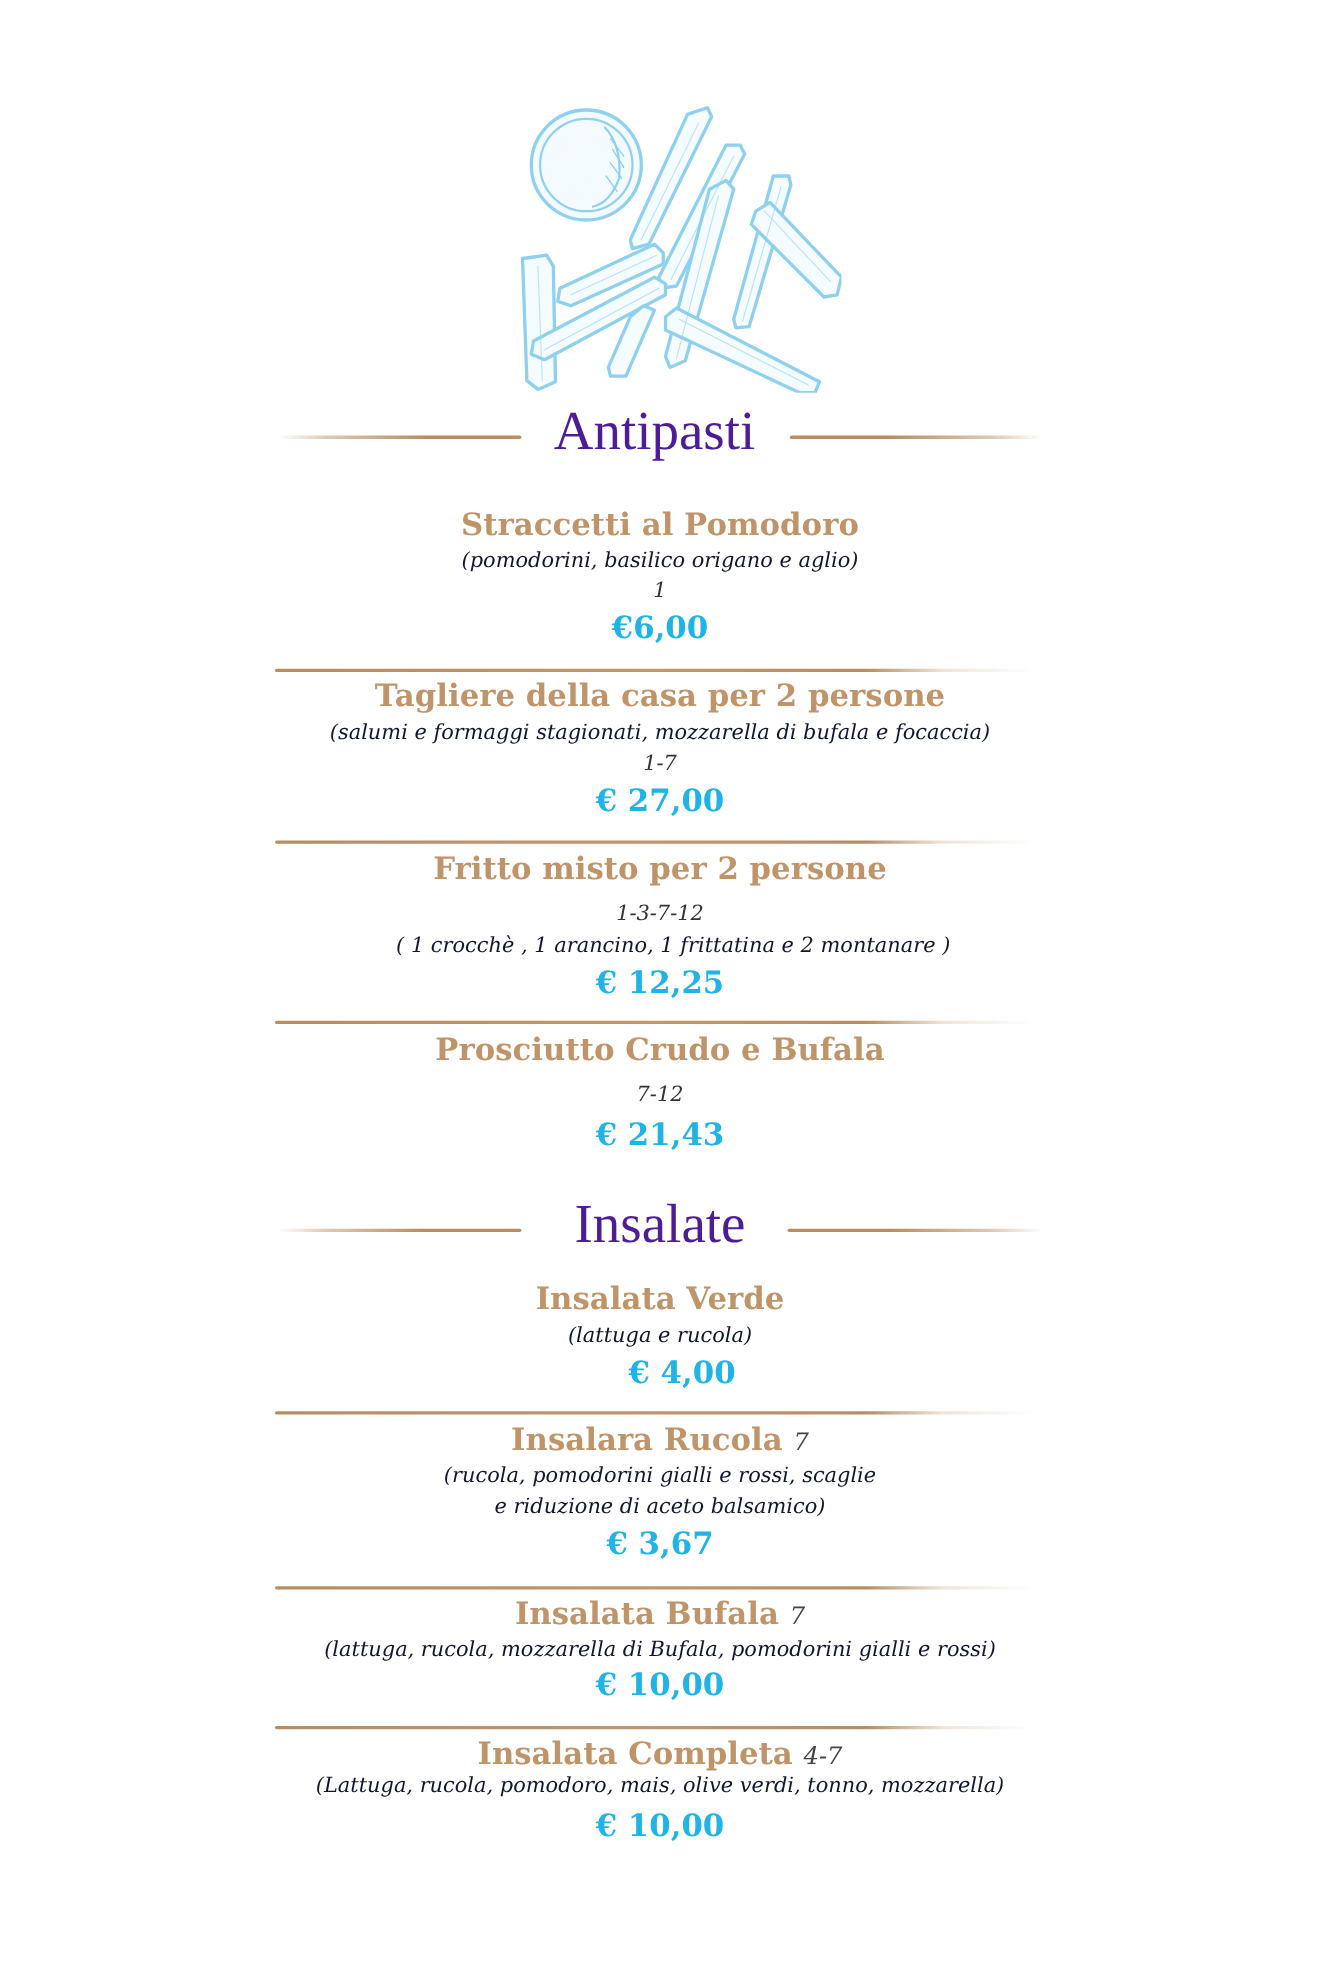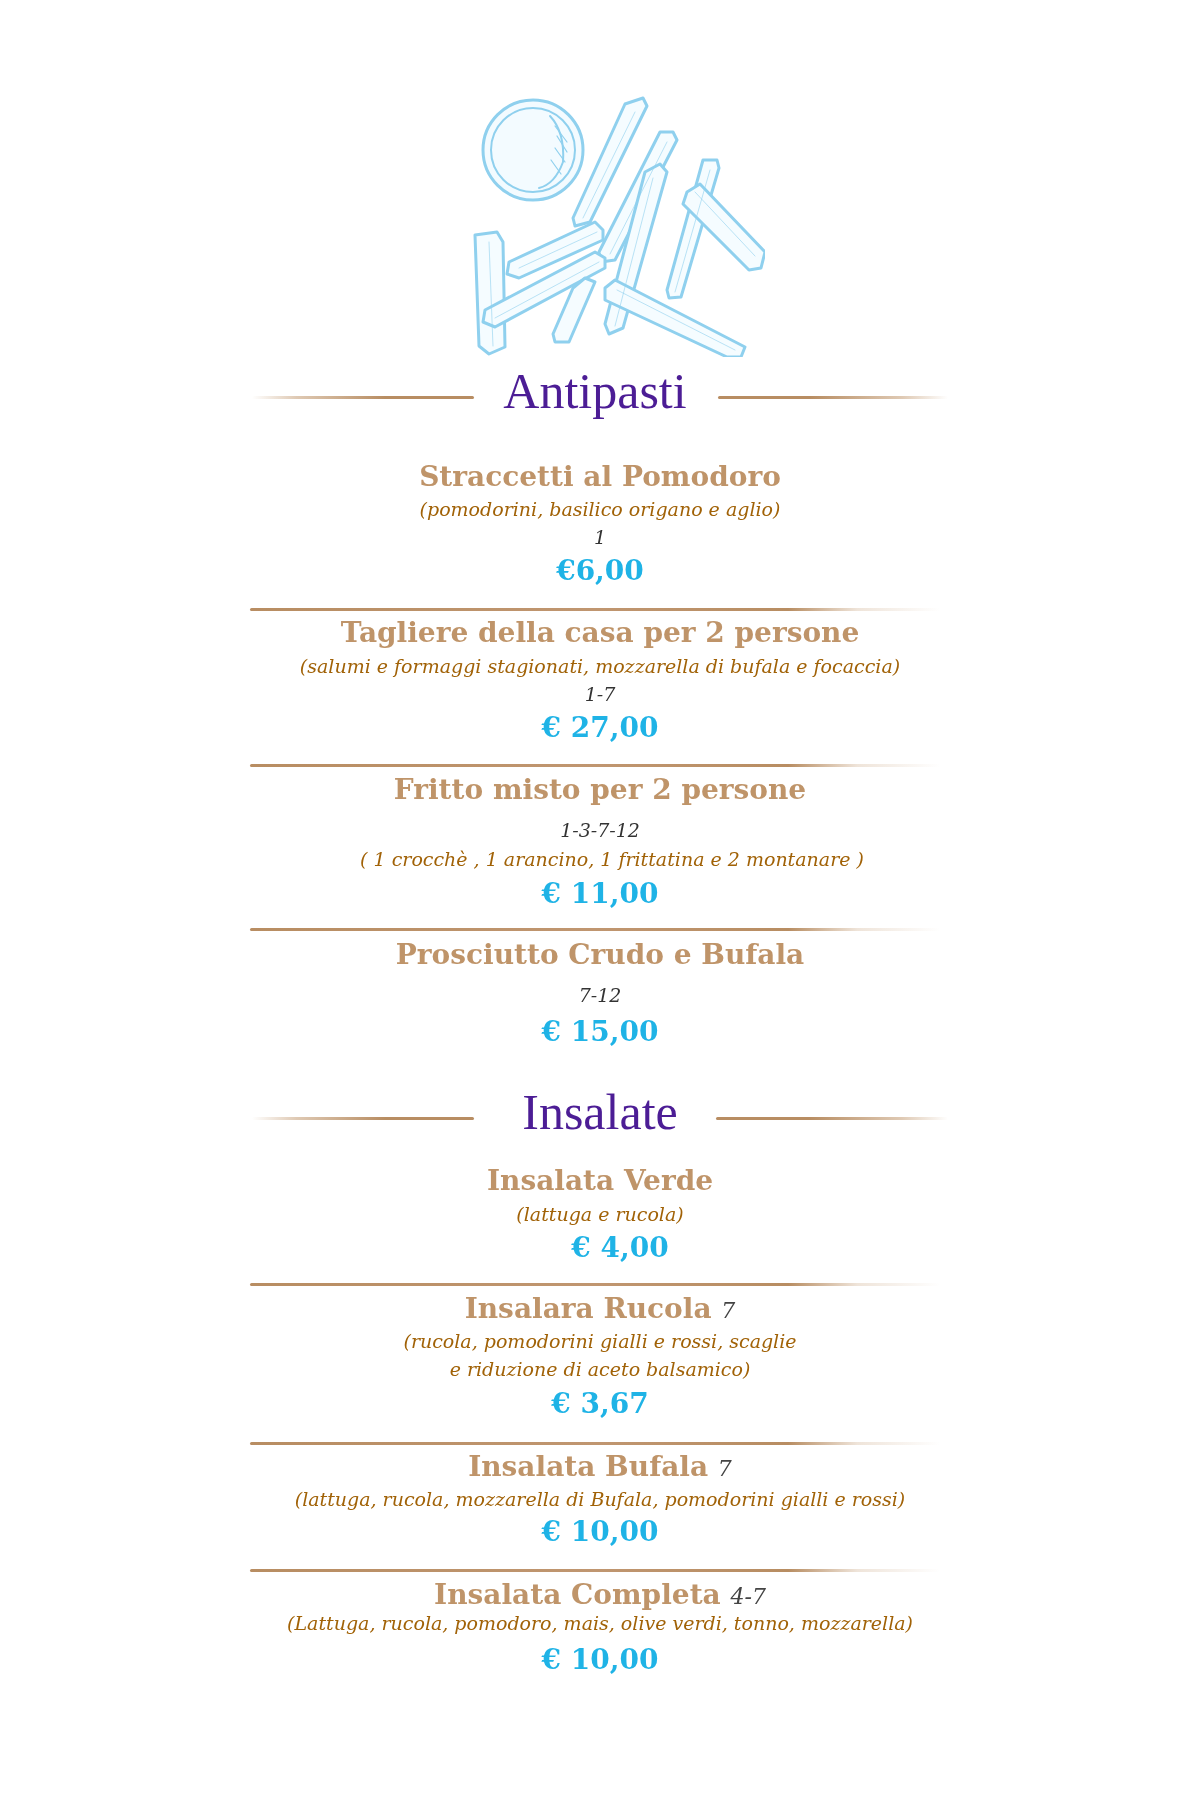--- a/index.html
+++ b/index.html
@@ -9,21 +9,21 @@
   .sec-title { position: absolute; color: #4c1d95; font-family: "Liberation Serif", serif;
                font-weight: normal; text-align: center; white-space: nowrap; }
   .sec-line { position: absolute; height: 3px; border-radius: 2px; }
   .line-left { background: linear-gradient(to right, rgba(191,148,105,0) 0%, rgba(191,148,105,0.5) 20%, #b88d62 60%, #b88d62 100%); }
   .line-right { background: linear-gradient(to right, #b88d62 0%, #b88d62 40%, rgba(191,148,105,0.5) 80%, rgba(191,148,105,0) 100%); }
   .divider { position: absolute; left: 250px; width: 690px; height: 3px; border-radius: 2px;
              background: linear-gradient(to right, #b88d62 0%, #c09670 50%, #b88d62 78%, rgba(191,148,105,0.25) 88%, rgba(191,148,105,0) 100%); }
   .name { position: absolute; left: 0; width: 1200px; text-align: center; color: #bf9469;
           font-family: "DejaVu Serif", serif; font-weight: bold; font-size: 28px; white-space: nowrap; }
   .name .allergen { font-weight: normal; font-style: italic; color: #444; font-size: 22px; }
-  .desc { position: absolute; left: 0; width: 1200px; text-align: center; color: #a16207;
+  .desc { position: absolute; left: 0; width: 1200px; text-align: center; color: #0f172a;
           font-family: "DejaVu Serif", serif; font-style: italic; font-size: 19px; white-space: nowrap; }
   .allergens { position: absolute; left: 0; width: 1200px; text-align: center; color: #333;
                font-family: "DejaVu Serif", serif; font-style: italic; font-size: 19px; }
   .price { position: absolute; left: 0; width: 1200px; text-align: center; color: #1fb3e6;
            font-family: "DejaVu Serif", serif; font-weight: bold; font-size: 28px; white-space: nowrap; }
 </style>
 </head>
 <body>
 
 <svg class="illus" viewBox="0 0 310 265" fill="none" stroke="#8fd0ee" stroke-width="3" stroke-linecap="round" stroke-linejoin="round">
@@ -62,27 +62,27 @@
 <div class="name" style="top:616px;">Tagliere della casa per 2 persone</div>
 <div class="desc" style="top:655px;">(salumi e formaggi stagionati, mozzarella di bufala e focaccia)</div>
 <div class="allergens" style="top:683px;">1-7</div>
 <div class="price" style="top:711px;">€ 27,00</div>
 
 <div class="divider" style="top:764px;"></div>
 
 <div class="name" style="top:773px;">Fritto misto per 2 persone</div>
 <div class="allergens" style="top:819px;">1-3-7-12</div>
 <div class="desc" style="top:848px;padding-left:12px;">( 1 crocchè , 1 arancino, 1 frittatina e 2 montanare )</div>
-<div class="price" style="top:877px;">€ 11,00</div>
+<div class="price" style="top:877px;">€ 12,25</div>
 
 <div class="divider" style="top:928px;"></div>
 
 <div class="name" style="top:938px;">Prosciutto Crudo e Bufala</div>
 <div class="allergens" style="top:984px;">7-12</div>
-<div class="price" style="top:1015px;">€ 15,00</div>
+<div class="price" style="top:1015px;">€ 21,43</div>
 
 <div class="sec-line line-left" style="left:252px; top:1117px; width:222px;"></div>
 <div class="sec-title" style="left:480px; width:240px; top:1083px; font-size:50px;">Insalate</div>
 <div class="sec-line line-right" style="left:716px; top:1117px; width:232px;"></div>
 
 <div class="name" style="top:1164px;">Insalata Verde</div>
 <div class="desc" style="top:1203px;">(lattuga e rucola)</div>
 <div class="price" style="top:1231px;padding-left:20px;">€ 4,00</div>
 
 <div class="divider" style="top:1283px;"></div>

